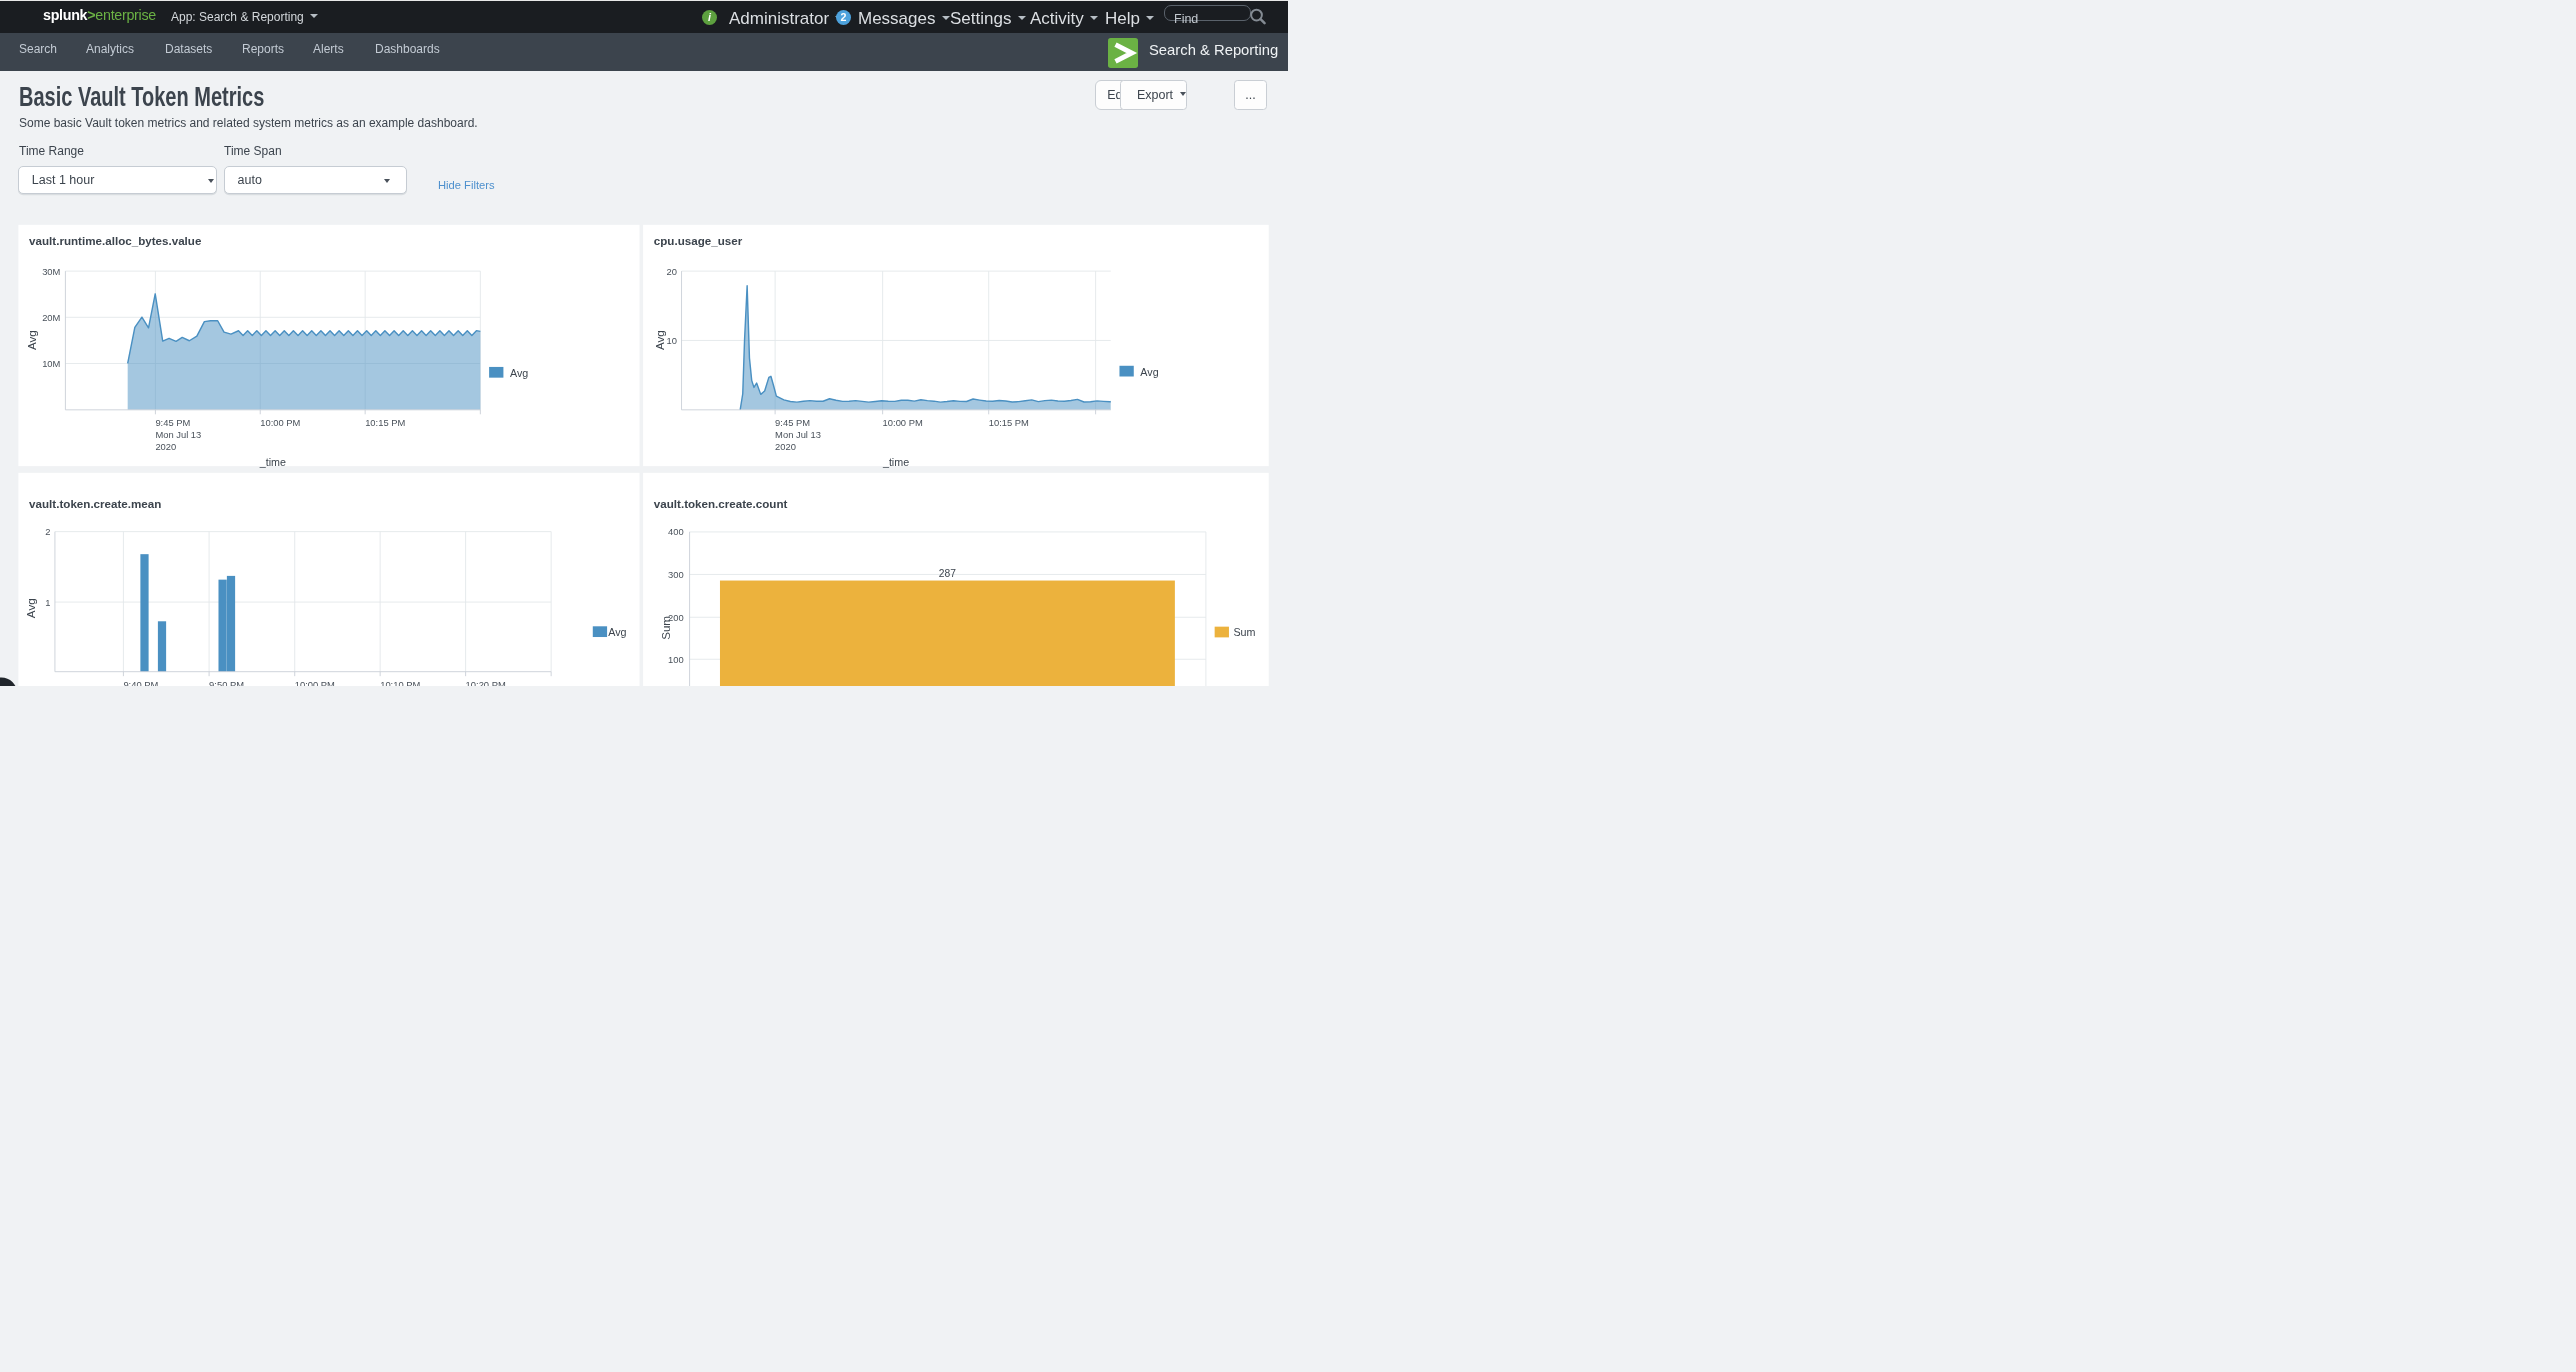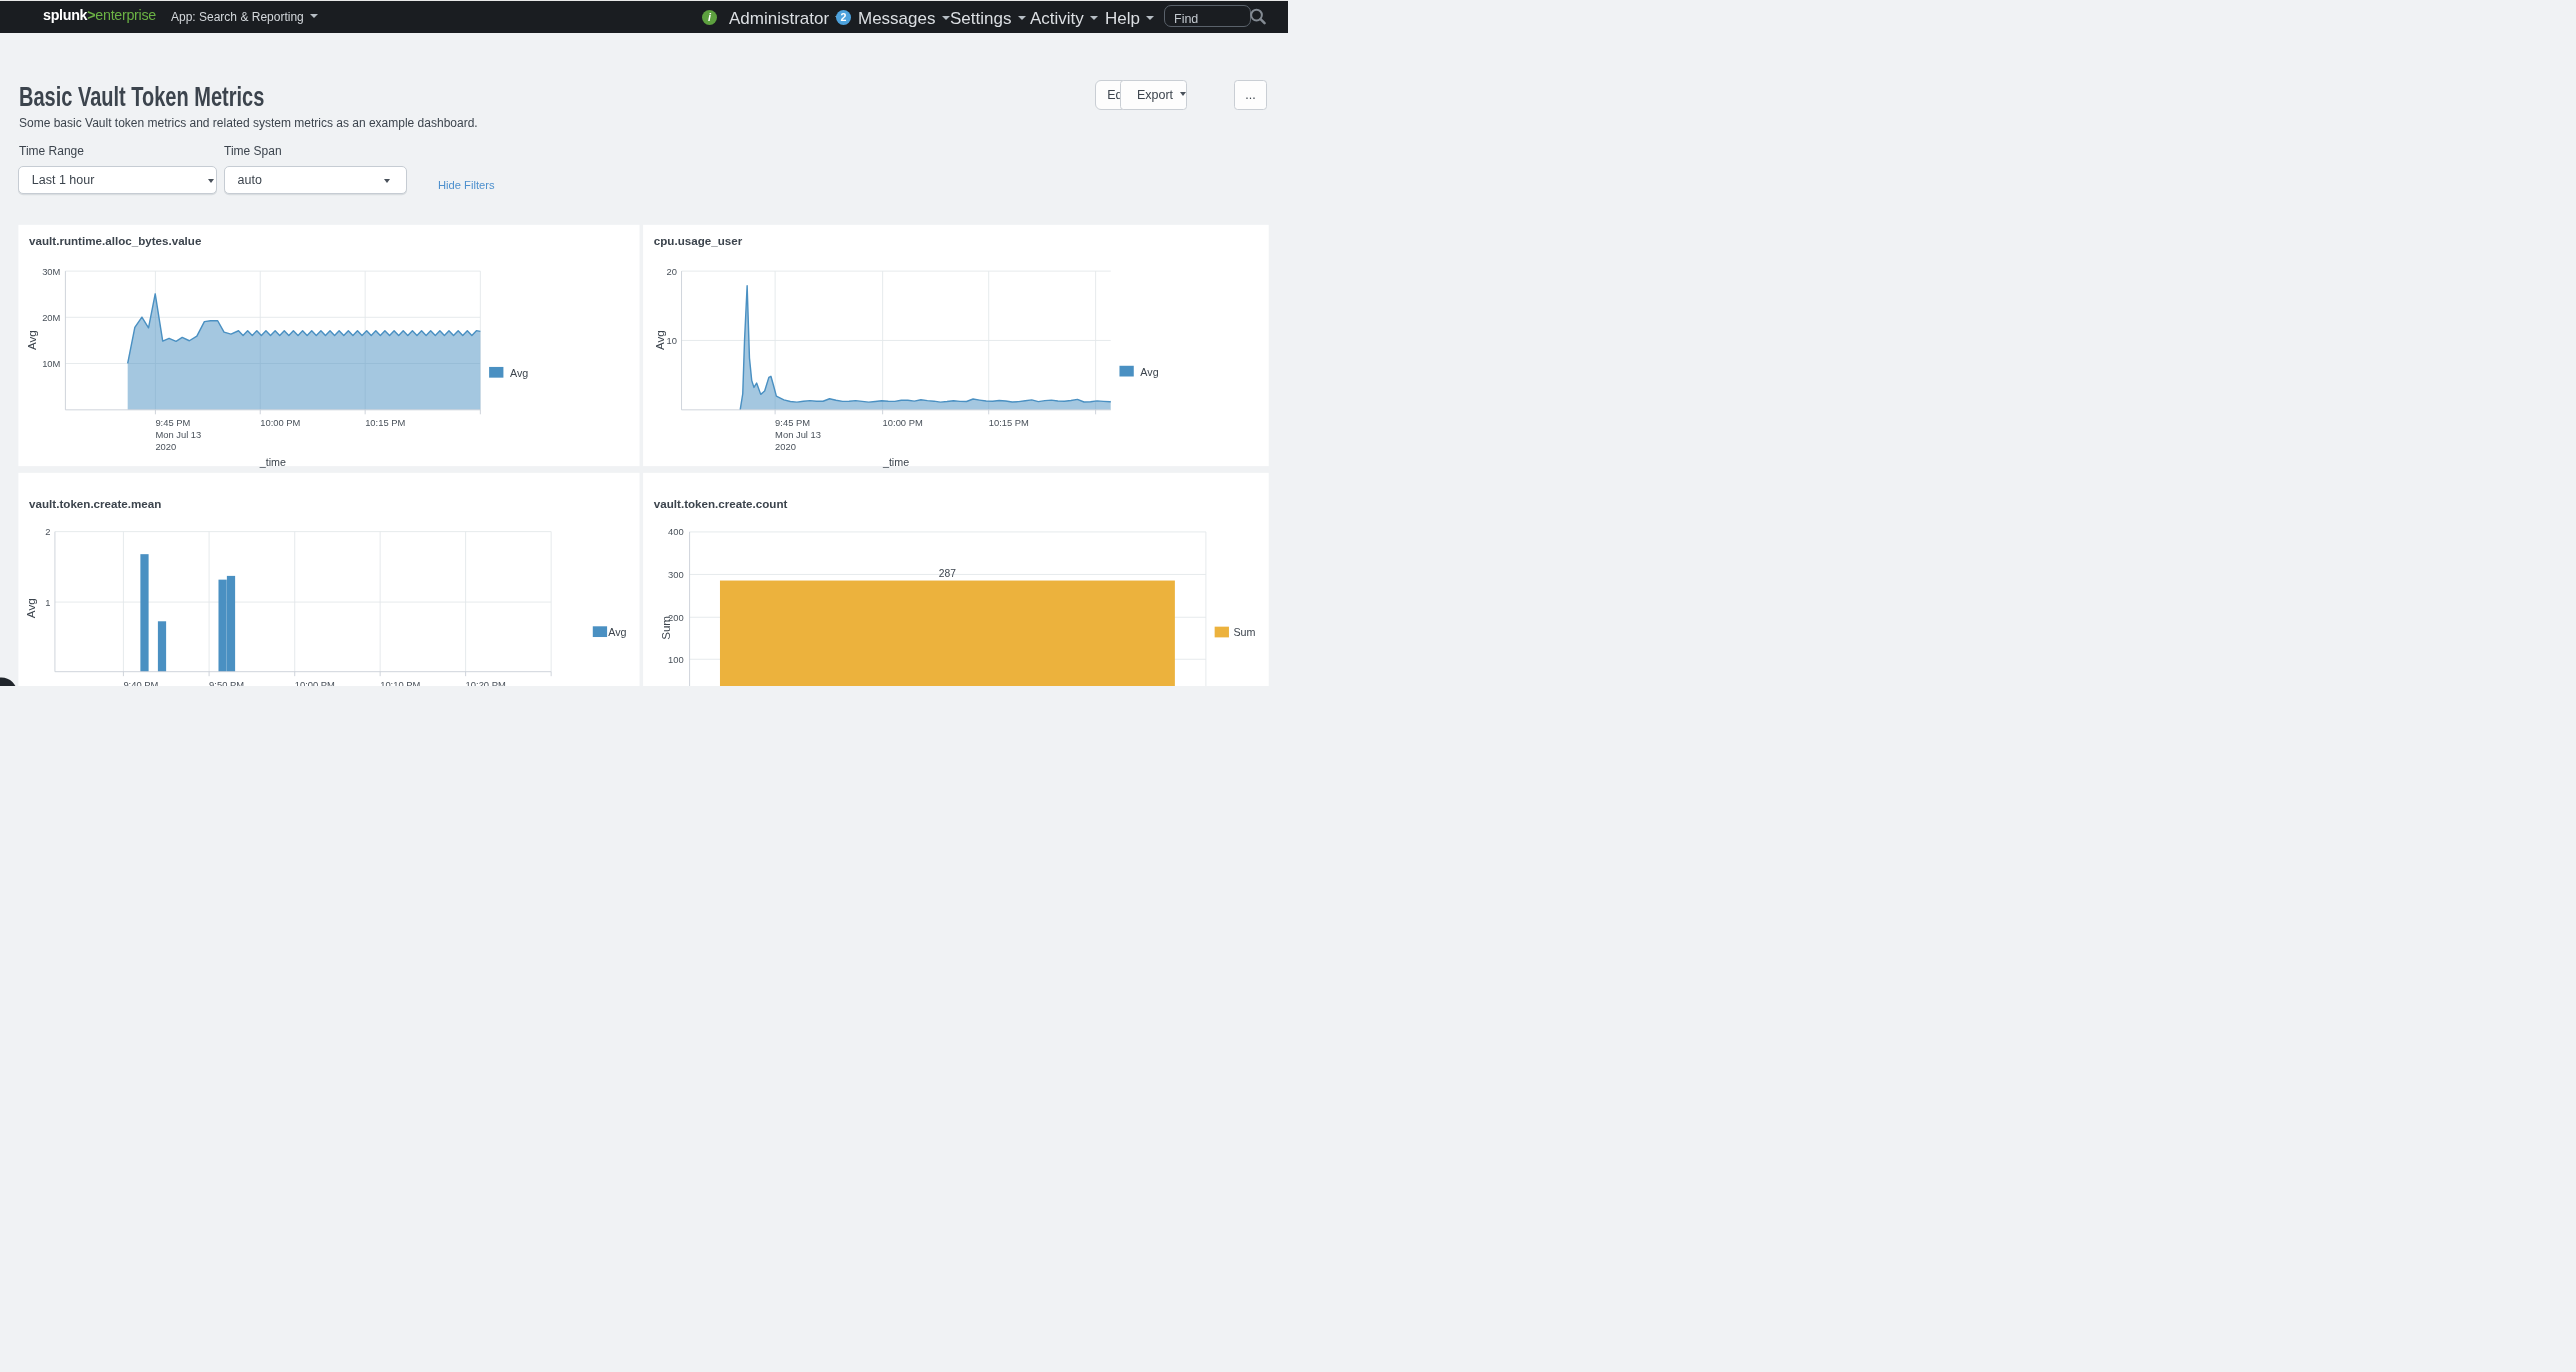--- a/index.html
+++ b/index.html
@@ -10,21 +10,21 @@
 #topbar { position:absolute; left:0; top:0; width:1288px; height:33px; background:#1a1d21; border-top:0.9px solid #e8e8e8; }
 #logo { position:absolute; left:19px; top:6.3px; font-size:14.3px; letter-spacing:-0.3px; }
 #logo .sp { color:#fff; font-weight:bold;margin-left:24px; }
 #logo .gt { color:#6bb244; font-weight:bold; }
 #logo .ent { color:#6bb244; font-weight:normal; }
 #appsel { position:absolute; left:171px; top:8.5px; font-size:12px; color:#d4d8dc; }
 .caret { display:inline-block; width:0; height:0; border-left:4px solid transparent; border-right:4px solid transparent; border-top:4.9px solid #b6bdc4; vertical-align:middle; margin-left:6.3px; margin-top:-2.7px; }
 .titem { position:absolute; top:8px; font-size:17px; color:#dcdfe3; white-space:nowrap; }
 .icirc { position:absolute; top:8.5px; width:15px; height:15px; border-radius:50%; background:#5da03f; color:#fff; font-size:10.7px; font-weight:bold; text-align:center; line-height:15px; font-style:italic; }
 .bcirc { position:absolute; top:8.5px; width:15px; height:15px; border-radius:50%; background:#4da2dd; color:#fff; font-size:10.7px; font-weight:bold; text-align:center; line-height:15px; }
-#findbox { position:absolute; left:1164px; top:3.6px; width:87px; height:22px; border:0.9px solid #5a626b; border-radius:7px; color:#c3c9cf; font-size:12.5px; line-height:26px; padding-left:9px; }
+#findbox { position:absolute; left:1164px; top:3.6px; width:87px; height:16px; border:0.9px solid #5a626b; border-radius:7px; color:#c3c9cf; font-size:12.5px; line-height:26px; padding-left:9px; }
 
 #menubar { position:absolute; left:0; top:33px; width:1288px; height:38px; background:#3c444d; }
 .mitem { position:absolute; top:9.4px; font-size:12px; color:#c3cbd4; white-space:nowrap; }
 #appbadge { position:absolute; left:1108px; top:4.5px; width:30px; height:30px; background:#6bb244; border-radius:2.7px; }
 #appname { position:absolute; left:1149px; top:9px; font-size:14.8px; color:#f0f3f5; white-space:nowrap; }
 
 #h1 { position:absolute; left:19px; top:81px; font-size:20px; font-weight:bold; color:#3c444d; transform:scale(1,1.38); transform-origin:top left; }
 #sub { position:absolute; left:19px; top:116px; font-size:12px; color:#3c444d; }
 .btn { position:absolute; top:80px; height:30px; border:0.9px solid #c9ced4; border-radius:3.6px; background:#fdfdfd; font-size:12.5px; color:#3c444d; text-align:center; line-height:29px; }
 #lblTR { position:absolute; left:19px; top:144px; font-size:12px; color:#3c444d; }
@@ -45,20 +45,32 @@
     <span class="titem" style="left:858px;">Messages<span class="caret"></span></span>
     <span class="titem" style="left:950px;">Settings<span class="caret"></span></span>
     <span class="titem" style="left:1030px;">Activity<span class="caret"></span></span>
     <span class="titem" style="left:1105px;">Help<span class="caret"></span></span>
     <div id="findbox">Find</div>
     <svg style="position:absolute;left:1248px;top:6.3px;" width="21.5" height="21.5" viewBox="0 0 24 24">
         <circle cx="9.5" cy="9" r="6" fill="none" stroke="#848b93" stroke-width="2.2"></circle>
         <line x1="14" y1="13.5" x2="18.5" y2="18" stroke="#848b93" stroke-width="2.8" stroke-linecap="round"></line>
       </svg>
   </div>
+  <div id="menubar">
+    <span class="mitem" style="left:19px;">Search</span>
+    <span class="mitem" style="left:86px;">Analytics</span>
+    <span class="mitem" style="left:165px;">Datasets</span>
+    <span class="mitem" style="left:242px;">Reports</span>
+    <span class="mitem" style="left:313px;">Alerts</span>
+    <span class="mitem" style="left:375px;">Dashboards</span>
+    <div id="appbadge"><svg width="30" height="30" viewBox="0 0 34 34">
+          <path d="M8.5 7.5 L27 17 L8.5 26.5" fill="none" stroke="#ffffff" stroke-width="5.5"></path>
+        </svg></div>
+    <span id="appname">Search &amp; Reporting</span>
+  </div>
   <div id="h1">Basic Vault Token Metrics</div>
   <div class="btn" style="left:1095px;width:46px;border-radius:6px;">Edit</div>
   <div class="btn" style="left:1120px;width:67px;text-align:right;">Export&nbsp;&nbsp;<span class="caret" style="border-top-color:#49515a;margin-left:0;border-left-width:3.6px;border-right-width:3.6px;border-top-width:4.5px;"></span></div>
   <div class="btn" style="left:1234px;width:33px;">...</div>
   <div id="sub">Some basic Vault token metrics and related system metrics as an example dashboard.</div>
   <div id="lblTR">Time Range</div>
   <div id="lblTS">Time Span</div>
   <div class="dd" style="left:18.3px;width:199px;">Last 1 hour<span class="dcaret" style="right:2.7px;"></span></div>
   <div class="dd" style="left:224px;width:183px;">auto<span class="dcaret" style="right:16px;"></span></div>
   <div id="hidef">Hide Filters</div>

